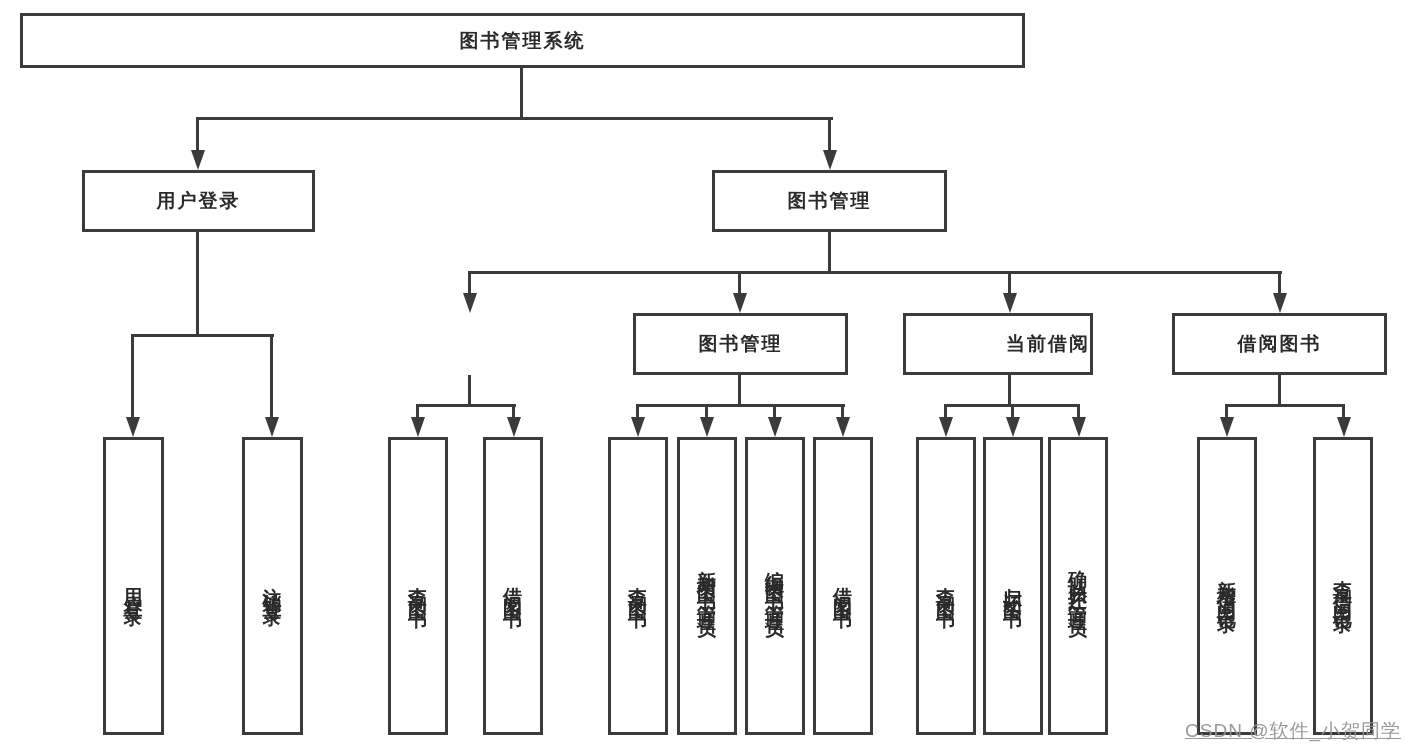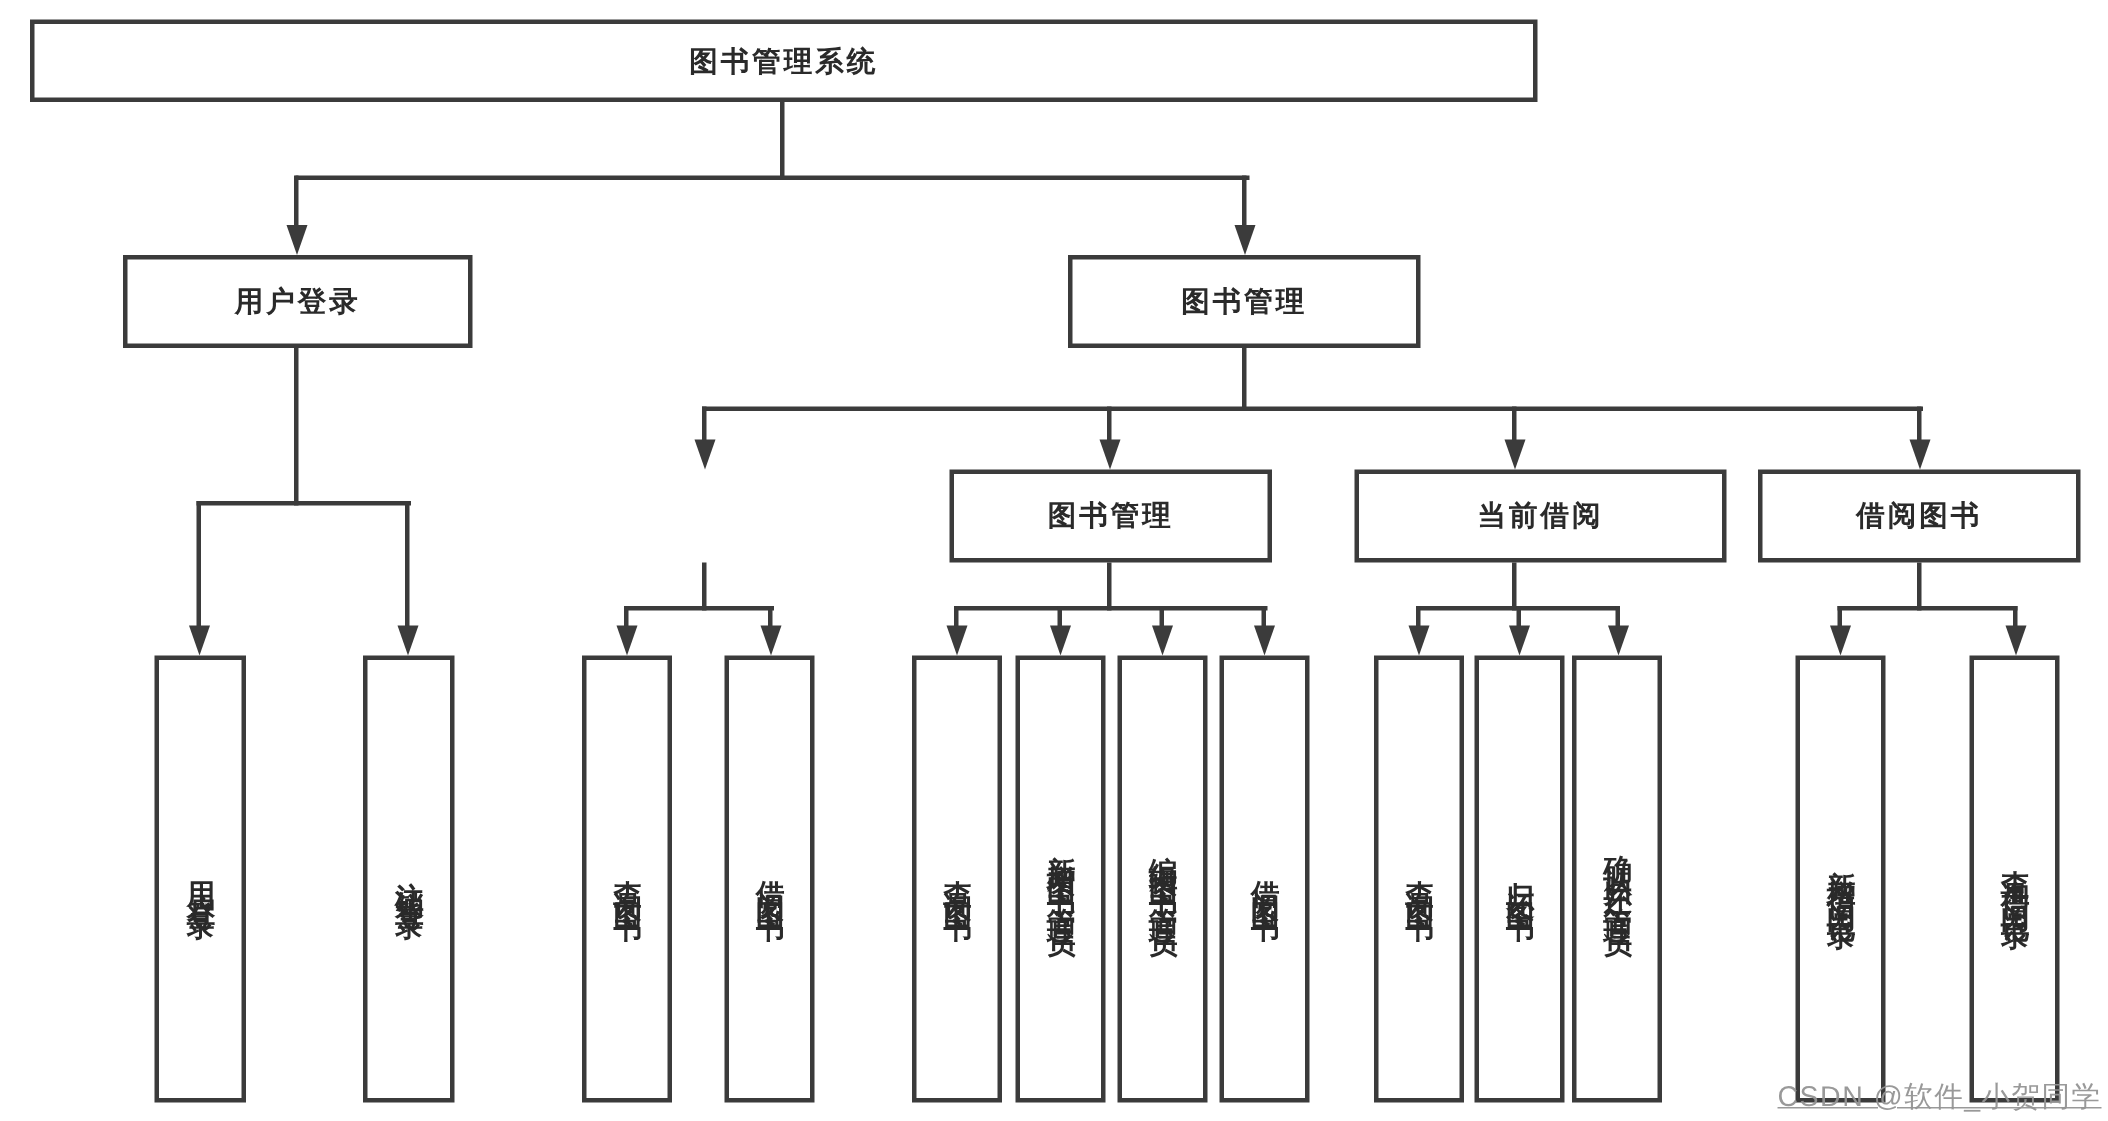--- a/index.html
+++ b/index.html
@@ -44,21 +44,21 @@
 
   <div class="box hnode" style="left:712px;top:170px;width:235px;height:62px;">
     <span>图书管理</span>
   </div>
 
 
   <div class="box hnode" style="left:633px;top:313px;width:215px;height:62px;">
     <span>图书管理</span>
   </div>
 
-  <div class="box hnode" style="left:903px;top:313px;width:248px;height:62px;">
+  <div class="box hnode" style="left:903px;top:313px;width:190px;height:62px;justify-content:flex-end;">
     <span>当前借阅</span>
   </div>
 
   <div class="box hnode" style="left:1172px;top:313px;width:215px;height:62px;">
     <span>借阅图书</span>
   </div>
 
   <div class="box leaf" style="left:103px;top:437px;width:61px;height:298px;">
     <span>用户登录</span>
   </div>

